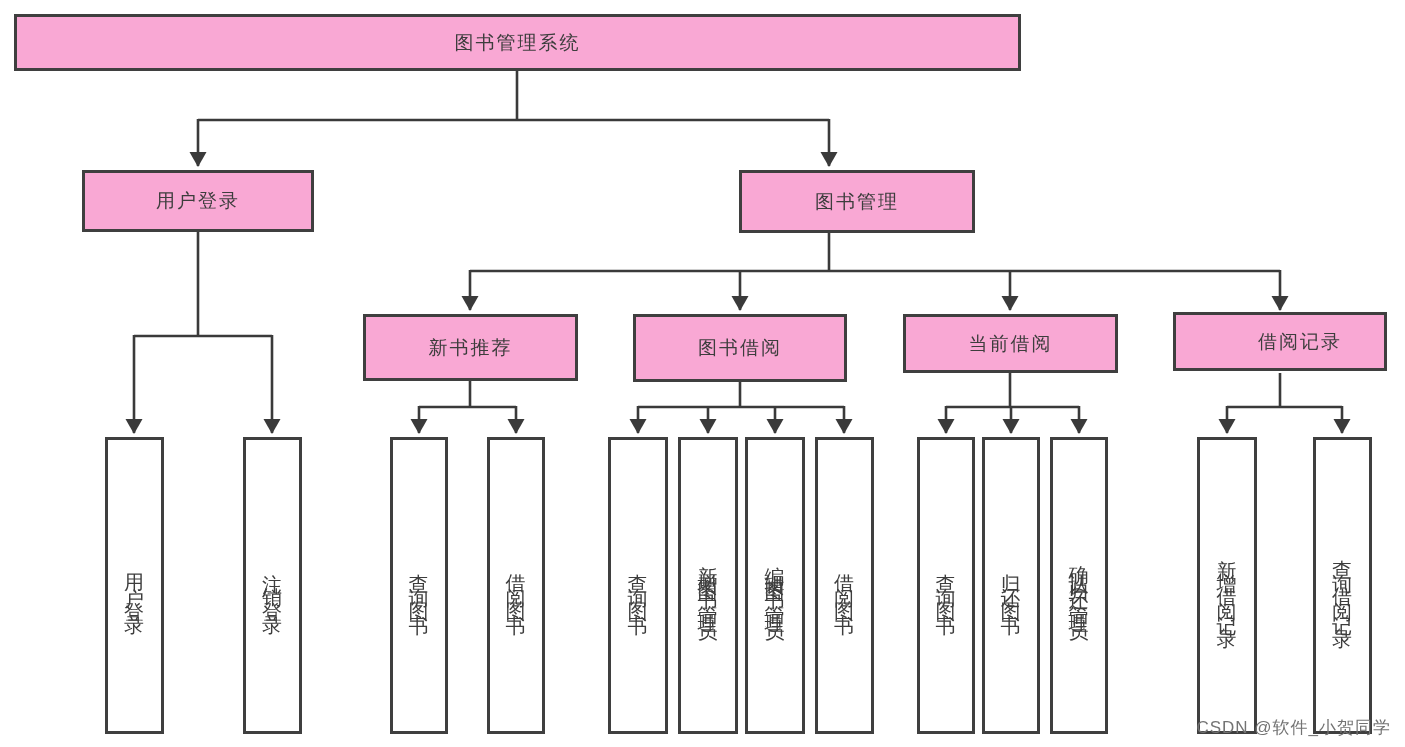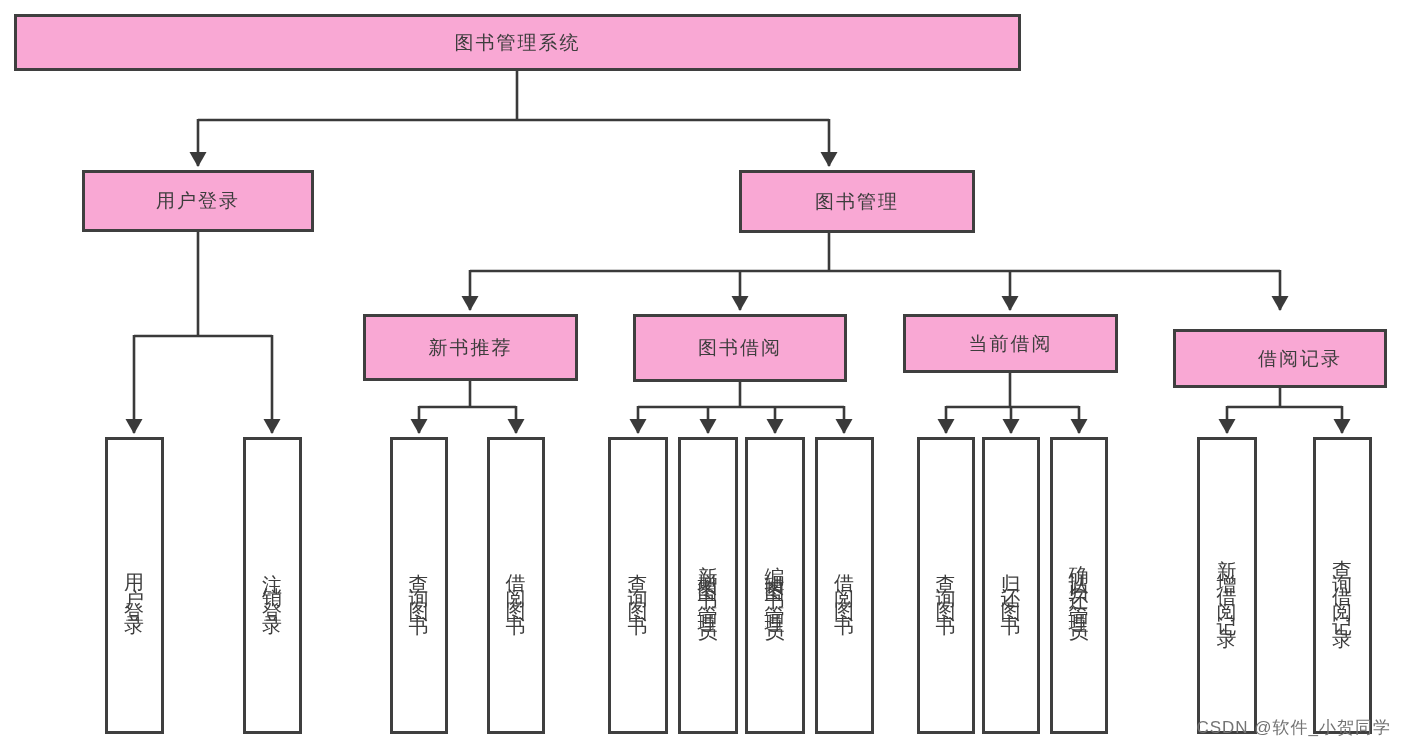--- a/index.html
+++ b/index.html
@@ -122,21 +122,21 @@
   </svg>
 
   <div class="node" style="left:14px; top:14px; width:1007px; height:57px;">图书管理系统</div>
 
   <div class="node" style="left:82px; top:170px; width:232px; height:62px;">用户登录</div>
   <div class="node" style="left:711px; top:170px; width:236px; height:63px;margin-left:28px;">图书管理</div>
 
   <div class="node" style="left:363px; top:314px; width:215px; height:67px;">新书推荐</div>
   <div class="node" style="left:633px; top:314px; width:214px; height:68px;">图书借阅</div>
   <div class="node" style="left:903px; top:314px; width:215px; height:59px;">当前借阅</div>
-  <div class="node" style="left:1173px; top:329px; width:214px; height:59px;padding-left:40px;">借阅记录</div>
+  <div class="node" style="left:1173px; top:312px; width:214px; height:59px;padding-left:40px;">借阅记录</div>
 
   <div class="leaf" style="left:105px; width:59px;">
     <span class="vtext">用户登录</span>
   </div>
   <div class="leaf" style="left:243px; width:59px;">
     <span class="vtext">注销登录</span>
   </div>
 
   <div class="leaf" style="left:390px; width:58px;">
     <span class="vtext">查询图书</span>

